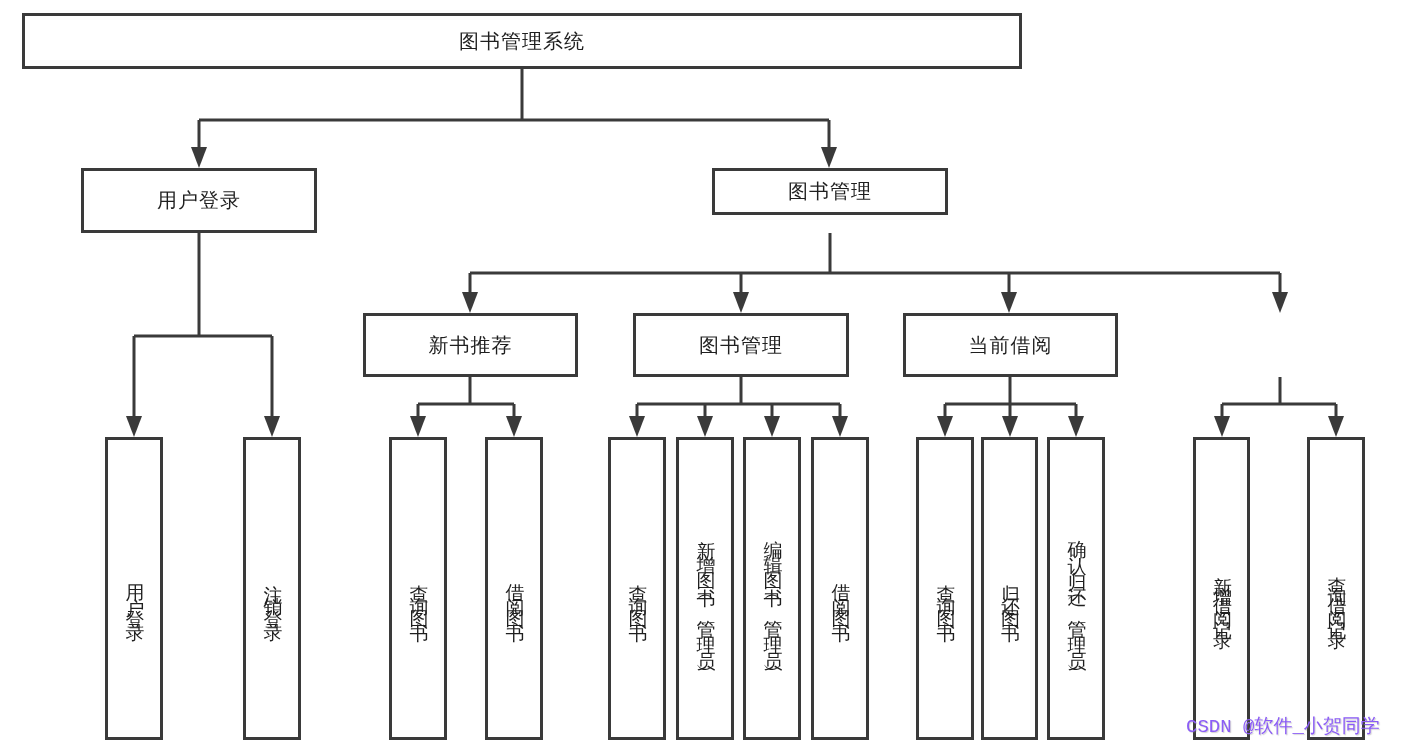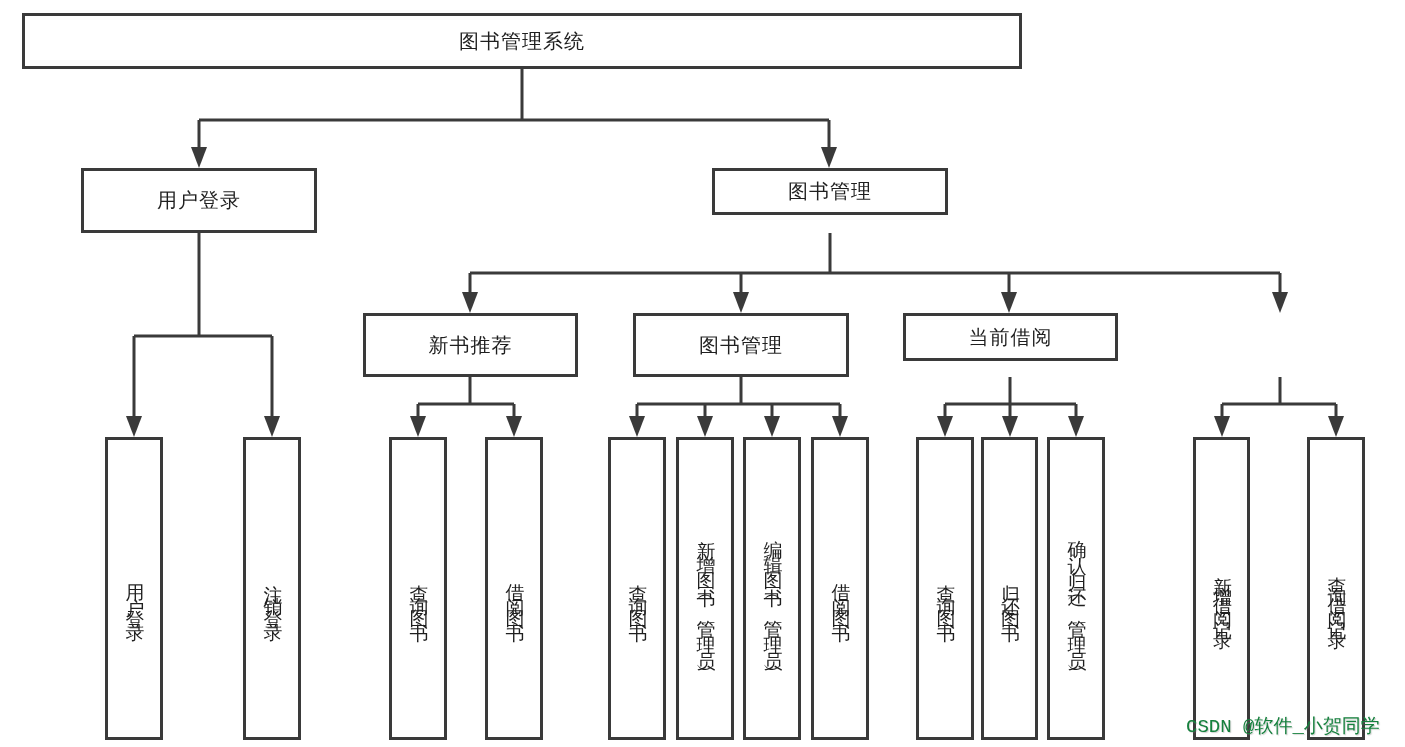--- a/index.html
+++ b/index.html
@@ -32,21 +32,21 @@
     text-orientation:mixed;
     white-space:nowrap;
   }
   .v4{letter-spacing:13px;margin-top:13px;}
   .v6{letter-spacing:11px;margin-top:11px;}
   .v8{letter-spacing:16px;margin-top:16px;}
   .watermark{
     position:absolute;
     left:1186px;top:713px;
     font-size:19px;
-    color:#15803d;
+    color:#8b5cf6;
     text-shadow:1px 1px 1px rgba(120,120,120,0.35);
     white-space:nowrap;
     z-index:5;
   }
 </style>
 </head>
 <body>
 
 <div class="canvas">
 
@@ -100,21 +100,21 @@
   <div class="box h" style="left:712px;top:168px;width:236px;height:47px">
     <span>图书管理</span>
   </div>
 
   <div class="box h" style="left:363px;top:313px;width:215px;height:64px">
     <span>新书推荐</span>
   </div>
   <div class="box h" style="left:633px;top:313px;width:216px;height:64px">
     <span>图书管理</span>
   </div>
-  <div class="box h" style="left:903px;top:313px;width:215px;height:48px">
+  <div class="box h" style="left:903px;top:313px;width:215px;height:64px">
     <span>当前借阅</span>
   </div>
 
   <div class="box v" style="left:105px;top:437px;width:58px;height:303px">
     <span class="v4">用户登录</span>
   </div>
   <div class="box v" style="left:243px;top:437px;width:58px;height:303px">
     <span class="v4">注销登录</span>
   </div>
 

